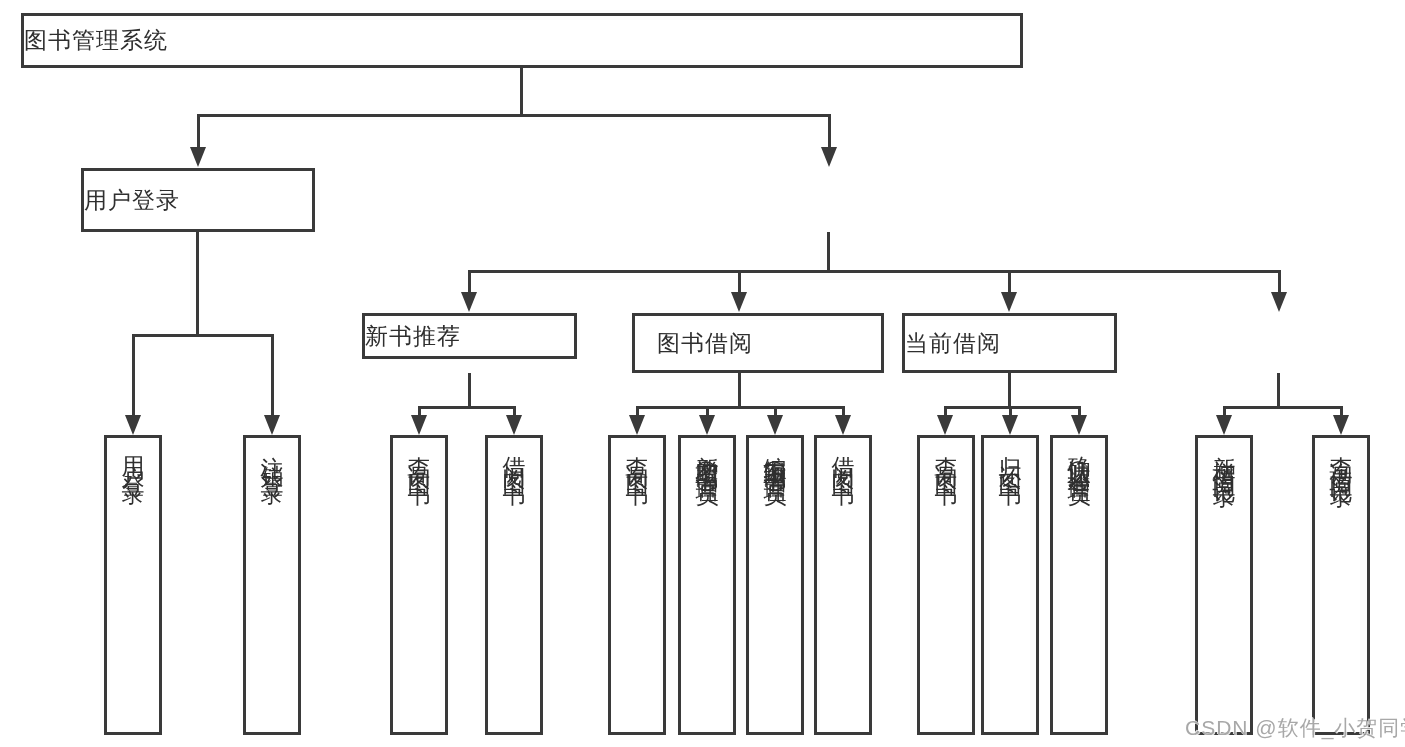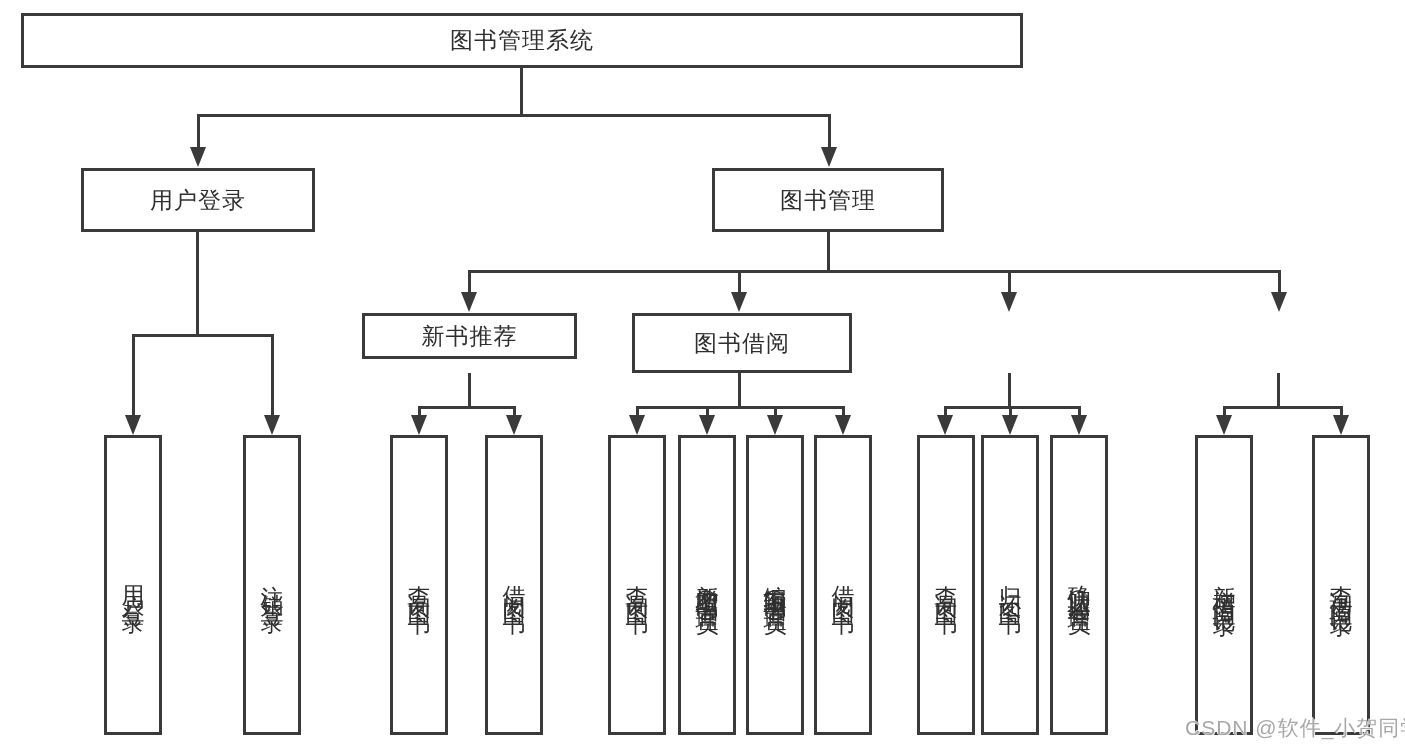--- a/index.html
+++ b/index.html
@@ -3,21 +3,21 @@
 <meta charset="utf-8">
 <style>
   html,body { margin:0; padding:0; background:#ffffff; }
   .canvas {
     position:relative; width:1405px; height:747px; background:#ffffff;
     font-family:"Liberation Sans","DejaVu Sans",sans-serif; overflow:hidden;
   }
   .box {
     position:absolute; box-sizing:border-box;
     border:3px solid #3a3a3a; background:#ffffff;
-    display:flex; align-items:center; justify-content:center;
+    display:flex; align-items:center; 
     font-size:23px; color:#2f2f2f; letter-spacing:1px;
   }
   .vbox {
     writing-mode:vertical-rl; text-orientation:mixed;
     letter-spacing:9px; line-height:1;
   }
   .line { position:absolute; background:#3a3a3a; }
   .ah {
     position:absolute; width:0; height:0;
     border-left:8px solid transparent; border-right:8px solid transparent;
@@ -36,32 +36,32 @@
 <div class="canvas">
 
   <div class="box" style="left:21px; top:13px; width:1002px; height:55px;">
     <span>图书管理系统</span>
   </div>
 
   <div class="box" style="left:81px; top:168px; width:234px; height:64px;">
     <span>用户登录</span>
   </div>
 
-  <div class="box" style="left:712px; top:168px; width:232px; height:64px;">
-    <span>图书管理</span>
-  </div>
 
   <div class="box" style="left:362px; top:313px; width:215px; height:46px;">
     <span>新书推荐</span>
   </div>
 
-  <div class="box" style="left:632px; top:313px; width:220px; height:60px;">
+  <div class="box" style="left:632px; top:313px; width:252px; height:60px;padding-left:22px;">
     <span>图书借阅</span>
   </div>
 
+  <div class="box" style="left:902px; top:313px; width:215px; height:60px;">
+    <span>当前借阅</span>
+  </div>
 
 
   <div class="box vbox" style="left:104px; top:435px; width:58px; height:300px;">
     <span>用户登录</span>
   </div>
   <div class="box vbox" style="left:243px; top:435px; width:58px; height:300px;">
     <span>注销登录</span>
   </div>
 
   <div class="box vbox" style="left:390px; top:435px; width:58px; height:300px;">

